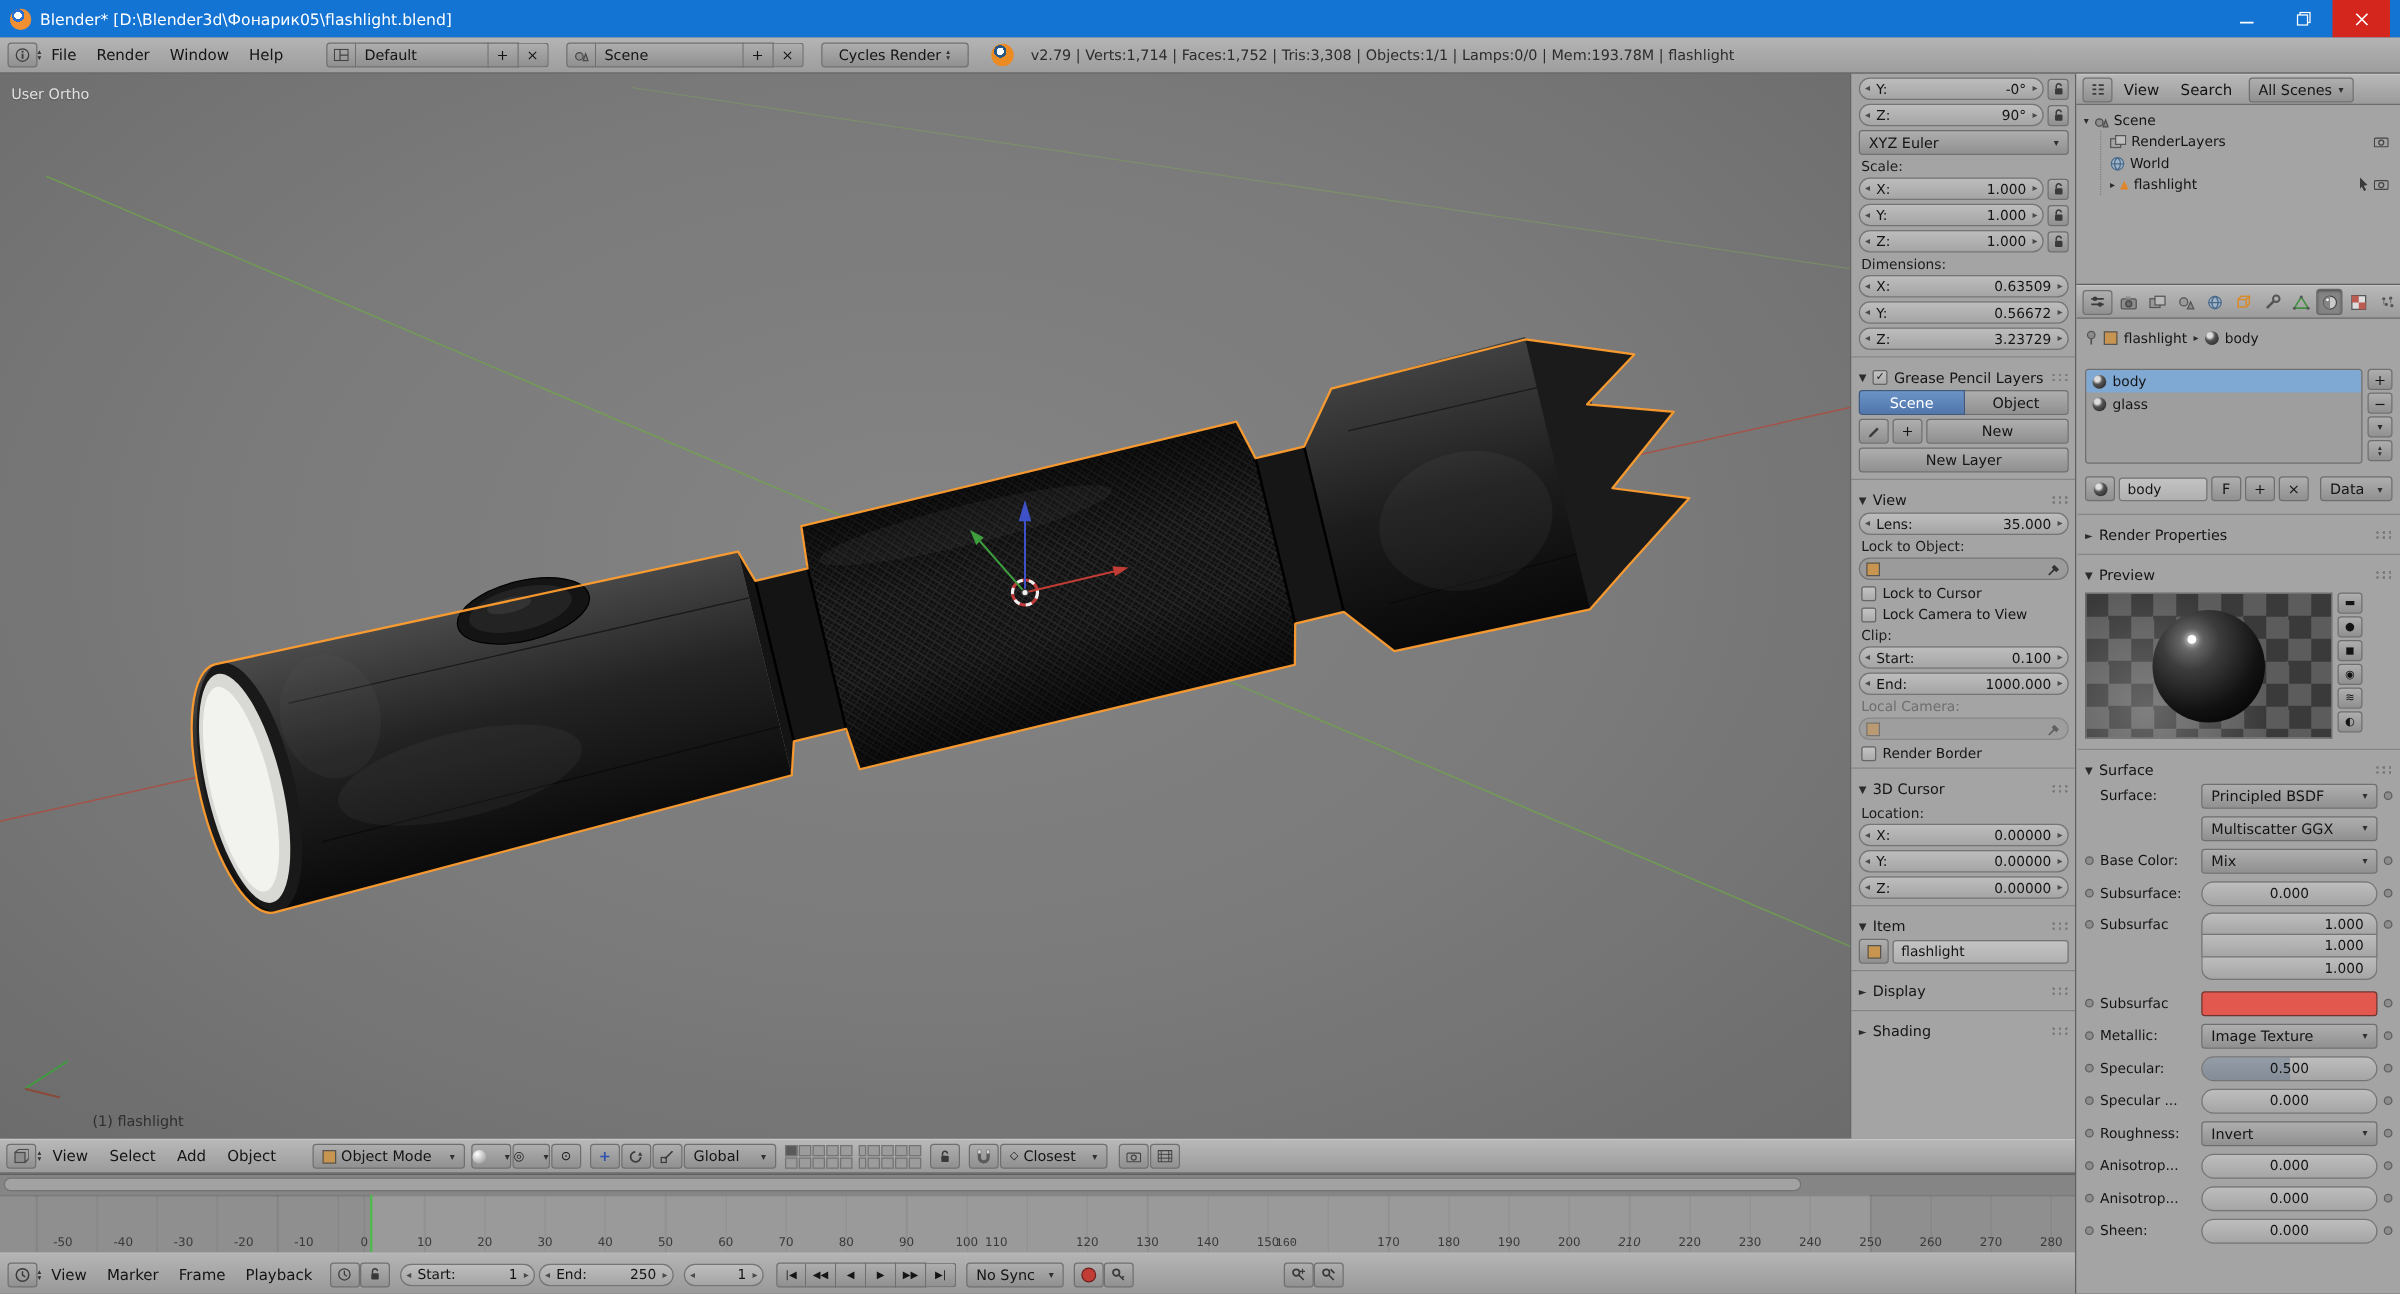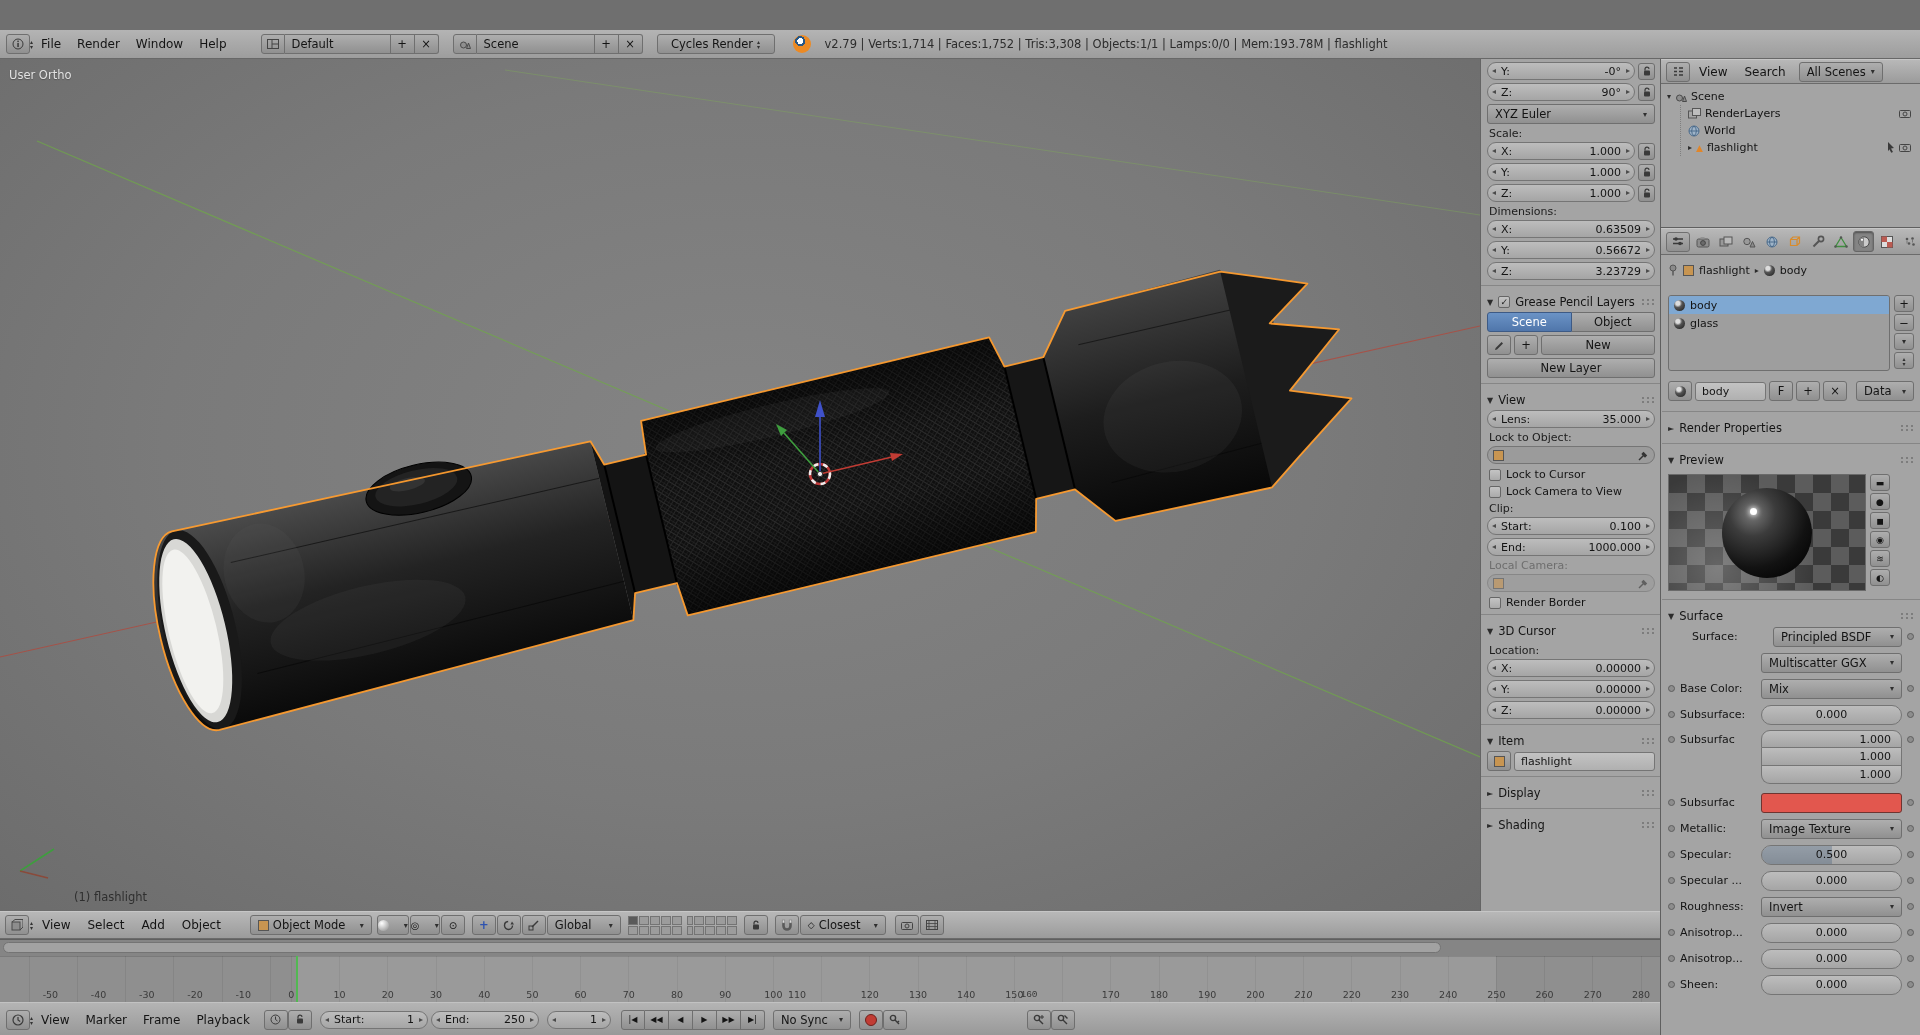--- a/index.html
+++ b/index.html
@@ -144,20 +144,42 @@
   .playhead{position:absolute;top:0;bottom:0;width:2px;background:#52b852}
   .thdr{position:absolute;left:0;top:62px;width:1660px;height:34px;background:linear-gradient(#b4b4b4,#989898);
      border-top:1px solid #c2c2c2;display:flex;align-items:center;padding:0 6px;box-sizing:border-box}
   .recdot{width:10px;height:10px;border-radius:50%;background:#c13c34;border:1px solid #6e211c}
 </style>
 </head>
 <body>
 
 <div id="app">
 
+  <div id="titlebar">
+    <span class="blicon"></span>
+    <span class="title">Blender* [D:\Blender3d\Фонарик05\flashlight.blend]</span>
+    <div class="caps">
+      <span class="cap">
+          <svg width="11" height="11">
+            <line x1="0" y1="8" x2="11" y2="8" stroke="#fff" stroke-width="1.4"></line>
+          </svg>
+        </span>
+      <span class="cap">
+          <svg width="12" height="12">
+            <rect x="3" y="1" width="8" height="8" fill="none" stroke="#fff"></rect>
+            <rect x="1" y="3" width="8" height="8" fill="#1474d4" stroke="#fff"></rect>
+          </svg>
+        </span>
+      <span class="cap close">
+          <svg width="11" height="11">
+            <path d="M1 1 L10 10 M10 1 L1 10" stroke="#fff" stroke-width="1.4"></path>
+          </svg>
+        </span>
+    </div>
+  </div>
 
   <div id="infobar">
     <span class="b ib">
         <svg width="12" height="12">
           <circle cx="6" cy="6" r="5" fill="none" stroke="#3a3a3a"></circle>
           <rect x="5.3" y="5" width="1.5" height="4" fill="#3a3a3a"></rect>
           <rect x="5.3" y="2.6" width="1.5" height="1.5" fill="#3a3a3a"></rect>
         </svg>
       </span>
     <span class="updn">
@@ -799,21 +821,21 @@
         </div>
 
         <div class="sep"></div>
         <div class="phdr">
             <span class="tri">▼</span>
             <span>Surface</span>
             <span class="grip"></span>
           </div>
 
         <div class="srow">
-          <span class="slab" style="margin-left:24px">Surface:</span>
+          <span class="slab" style="margin-left:12px">Surface:</span>
           <div class="sctl">
               <span class="b sdrop">
                 <span>Principled BSDF</span>
                 <span class="dar">▾</span>
               </span>
             </div>
           <span class="sock"></span>
         </div>
         <div class="srow">
           <span class="slab" style="margin-left:12px"></span>

